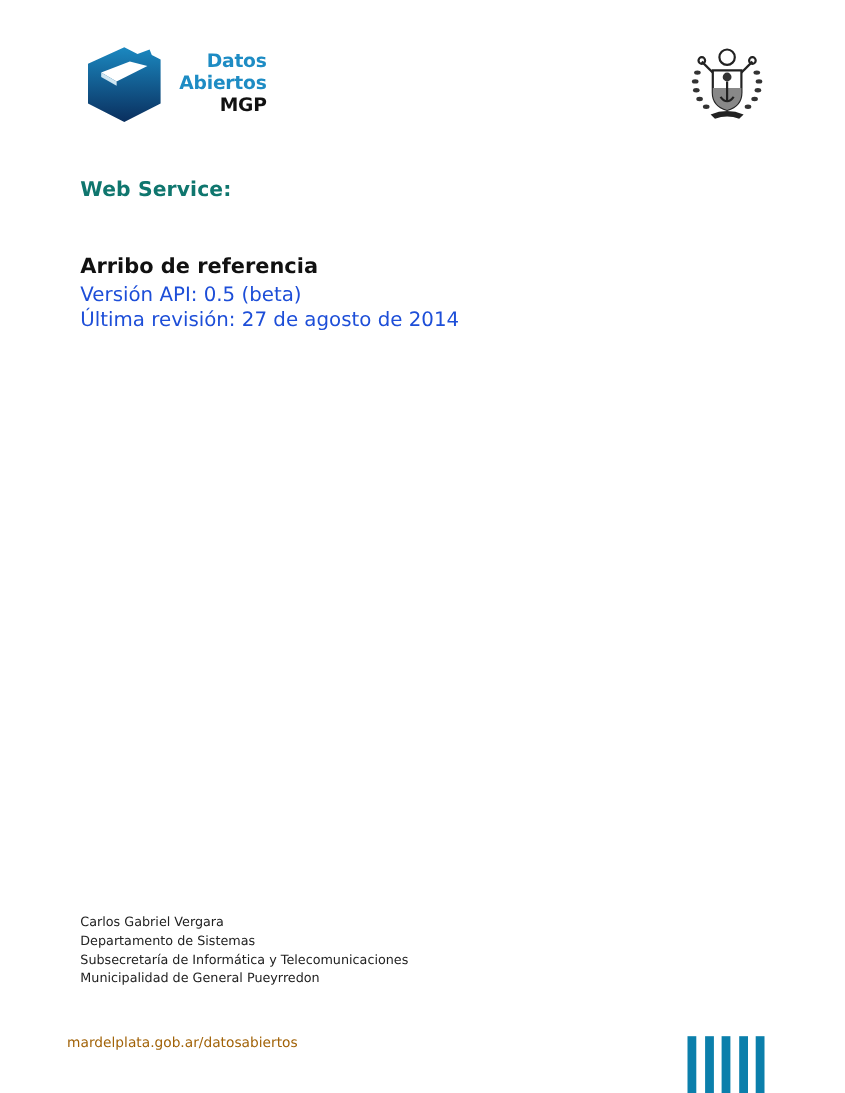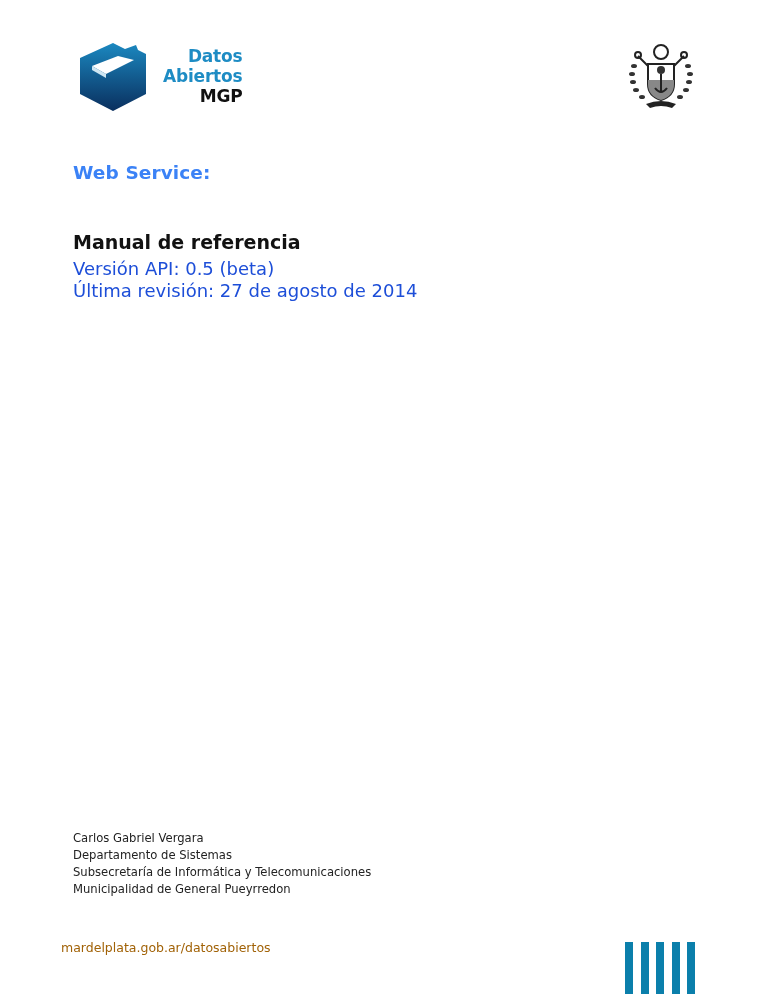--- a/index.html
+++ b/index.html
@@ -45,21 +45,21 @@
       position: absolute;
       left: 626px;
       top: 40px;
       width: 70px;
       height: 72px;
     }
     .title {
       position: absolute;
       left: 73px;
       top: 158px;
-      color: #3b82f6;
+      color: #0f766e;
       font-weight: bold;
       font-size: 18.5px;
       line-height: 30px;
       letter-spacing: 0.1px;
     }
     .subtitle {
       position: absolute;
       left: 73px;
       top: 228px;
       color: #111111;
@@ -154,21 +154,21 @@
     <ellipse cx="60" cy="50" rx="3" ry="2"></ellipse>
     <ellipse cx="54" cy="57" rx="3" ry="2"></ellipse>
   </g>
   <path d="M20 64 Q35 58 50 64 L46 68 Q35 64 24 68 Z" fill="#222"></path>
 </svg>
 
 <div class="title">
   <div>Web Service:</div>
 </div>
 
-<div class="subtitle">Manual de referencia</div>
+<div class="subtitle">Arribo de referencia</div>
 
 <div class="meta">
   <div>Versión API: 0.5 (beta)</div>
   <div>Última revisión: 27 de agosto de 2014</div>
 </div>
 
 <div class="author">
   <div>Carlos Gabriel Vergara</div>
   <div>Departamento de Sistemas</div>
   <div>Subsecretaría de Informática y Telecomunicaciones</div>

